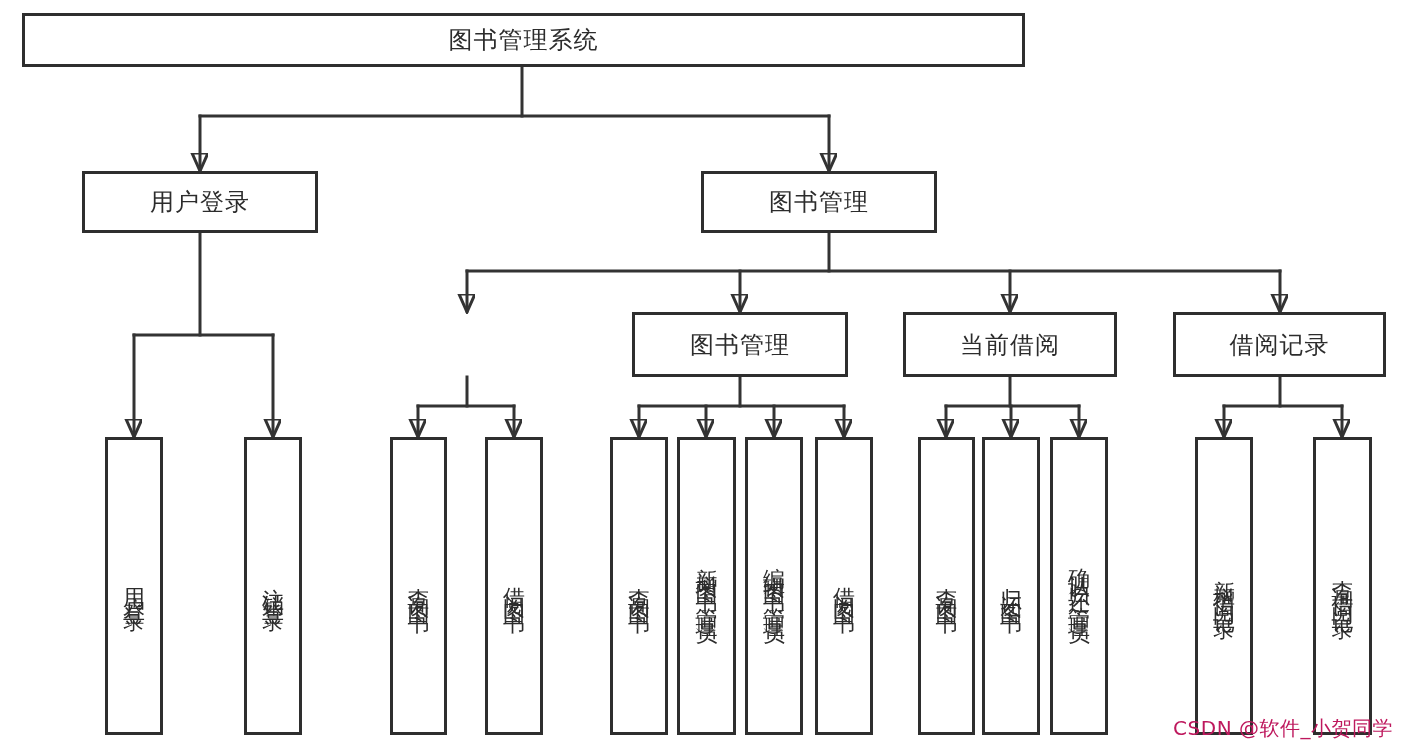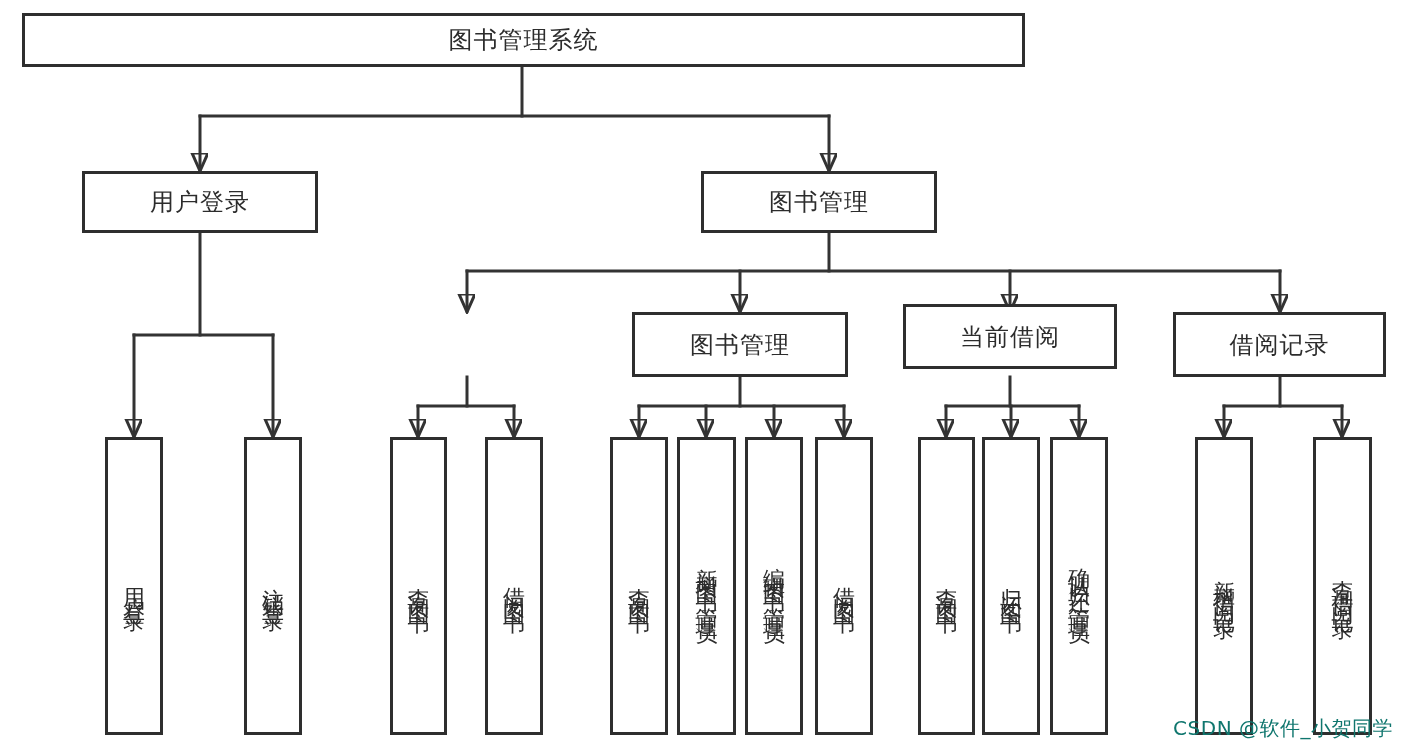--- a/index.html
+++ b/index.html
@@ -44,21 +44,21 @@
     line-height: 1;
     writing-mode: vertical-rl;
     text-orientation: mixed;
     letter-spacing: 8px;
   }
   .watermark {
     position: absolute;
     right: 12px;
     bottom: 5px;
     font-size: 20px;
-    color: #0f766e;
+    color: #be185d;
     letter-spacing: 0.5px;
     z-index: 3;
     white-space: nowrap;
   }
 </style>
 </head>
 <body>
 
 <div class="canvas">
 
@@ -109,21 +109,21 @@
     <path d="M1224 406 V436" marker-end="url(#arrow)"></path>
     <path d="M1342 406 V436" marker-end="url(#arrow)"></path>
   </svg>
 
   <div class="box hbox" style="left:22px;top:13px;width:1003px;height:54px">图书管理系统</div>
 
   <div class="box hbox" style="left:82px;top:171px;width:236px;height:62px">用户登录</div>
   <div class="box hbox" style="left:701px;top:171px;width:236px;height:62px">图书管理</div>
 
   <div class="box hbox" style="left:632px;top:312px;width:216px;height:65px">图书管理</div>
-  <div class="box hbox" style="left:903px;top:304px;width:214px;height:65px">当前借阅</div>
+  <div class="box hbox" style="left:903px;top:312px;width:214px;height:65px">当前借阅</div>
   <div class="box hbox" style="left:1173px;top:312px;width:213px;height:65px">借阅记录</div>
 
   <div class="box vbox" style="left:105px;top:437px;width:58px;height:298px">用户登录</div>
   <div class="box vbox" style="left:244px;top:437px;width:58px;height:298px">注销登录</div>
 
   <div class="box vbox" style="left:390px;top:437px;width:57px;height:298px">查询图书</div>
   <div class="box vbox" style="left:485px;top:437px;width:58px;height:298px">借阅图书</div>
 
   <div class="box vbox" style="left:610px;top:437px;width:58px;height:298px">查询图书</div>
   <div class="box vbox" style="left:677px;top:437px;width:59px;height:298px">新增图书（管理员）</div>

